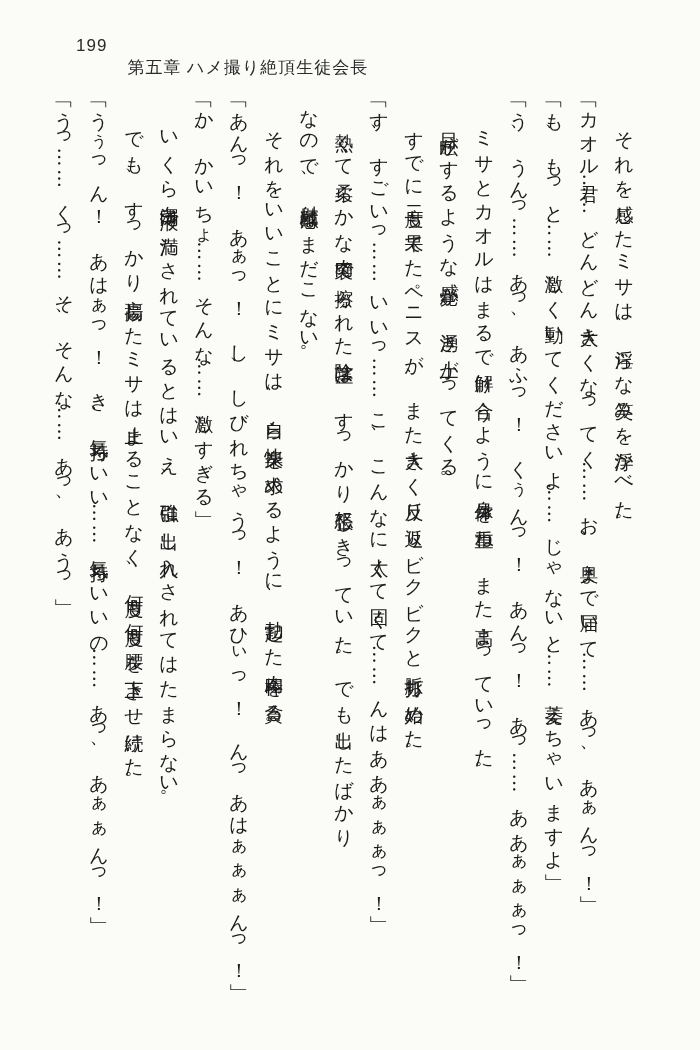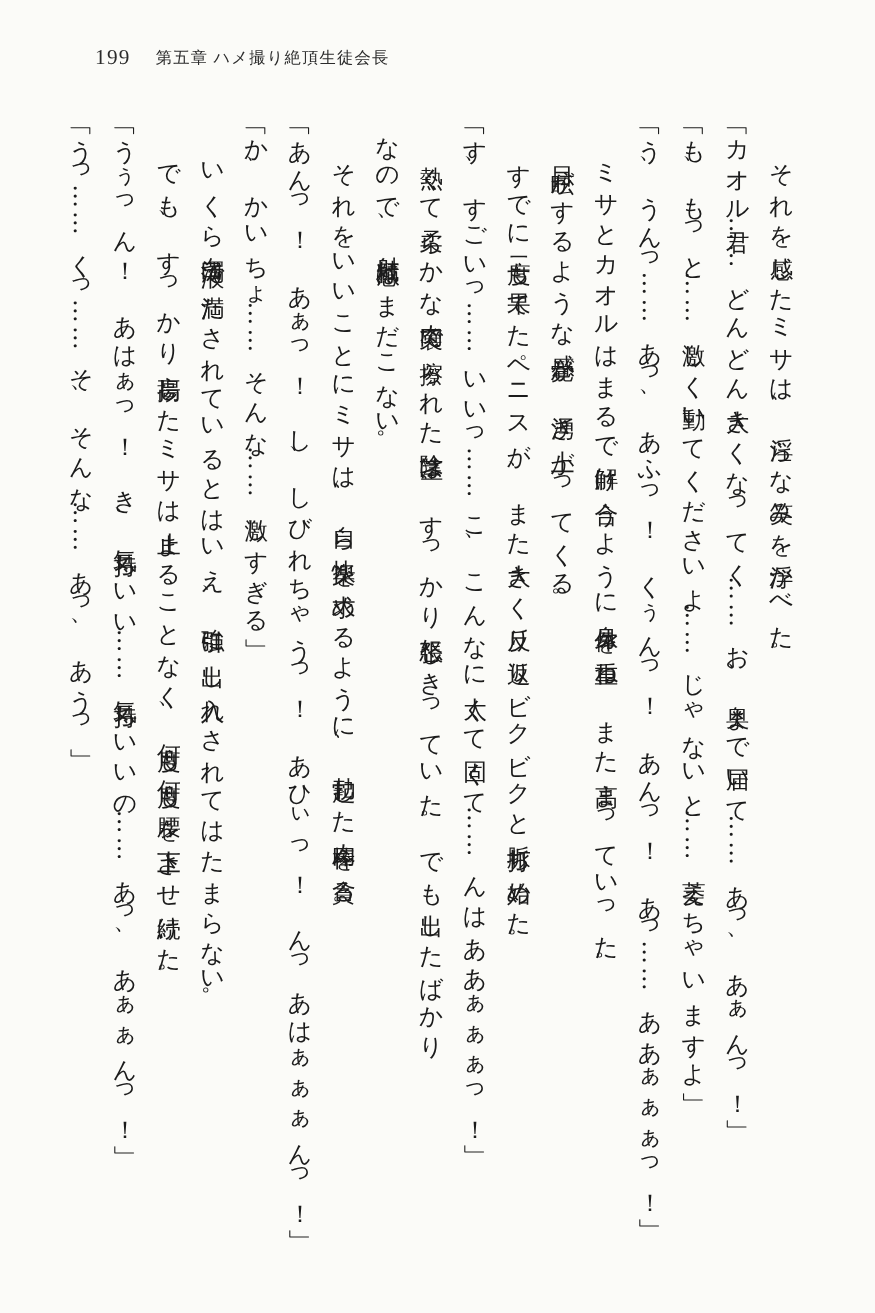--- a/index.html
+++ b/index.html
@@ -12,32 +12,33 @@
     height: 1050px;
     background: #fbfbf8;
     overflow: hidden;
     font-family: "DejaVu Serif", serif;
   }
   .header {
     position: absolute;
     top: 36px;
     left: 76px;
     display: flex;
-    align-items: center;
-    font-family: Liberation Serif, serif;
+    align-items: flex-start;
+    font-family: Liberation Sans, sans-serif;
     color: #2b2b2b;
   }
   .pagenum {
     font-size: 17px;
     letter-spacing: 1px;
     margin-right: 20px;
   }
   .chapter {
-    font-size: 13px;
+    font-size: 17px;
     letter-spacing: 1px;
+    margin-top: 20px;
   }
   .text-area {
     position: absolute;
     top: 96px;
     right: 58px;
     height: 905px;
     writing-mode: vertical-rl;
     text-orientation: mixed;
   }
   .line {

